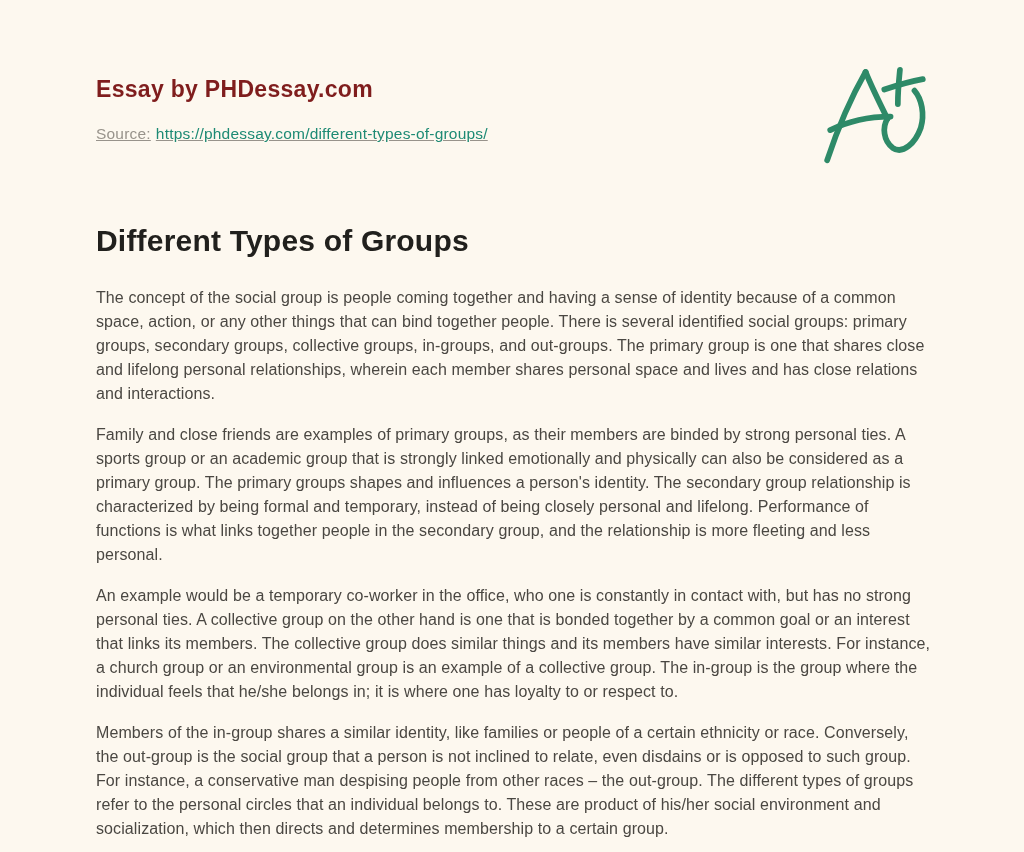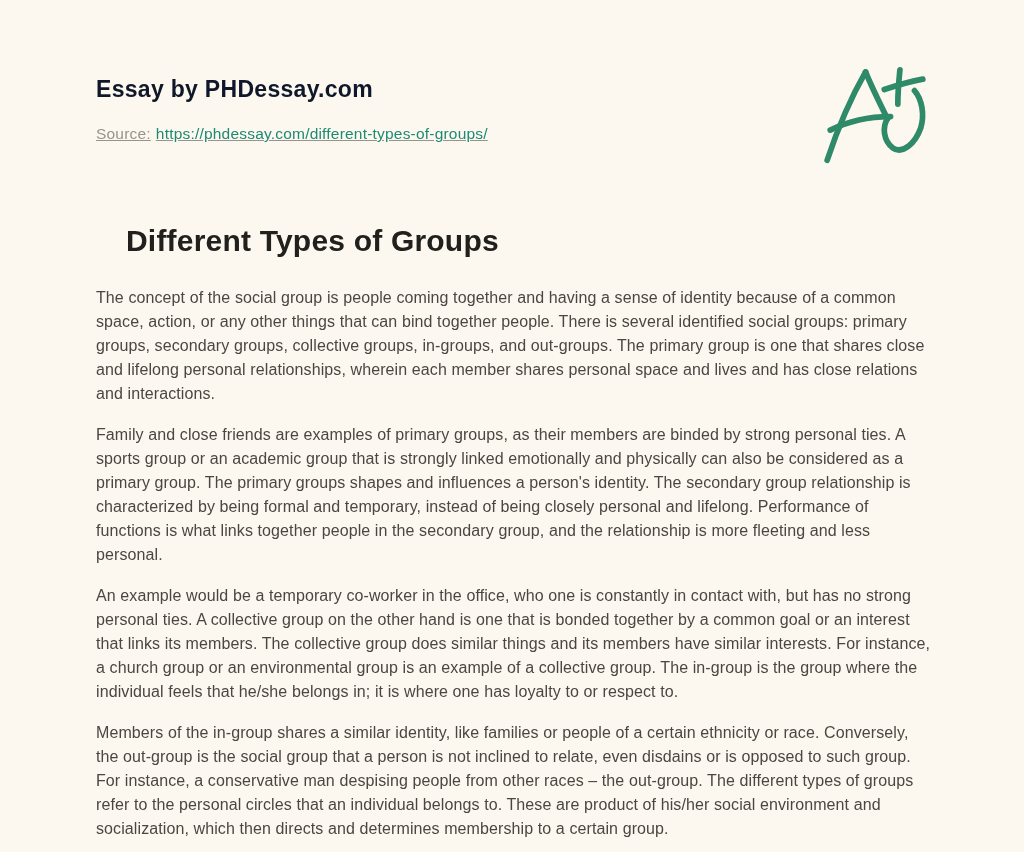--- a/index.html
+++ b/index.html
@@ -18,21 +18,21 @@
     overflow: hidden;
   }
 
   .site-title {
     position: absolute;
     left: 96px;
     top: 76px;
     font-size: 23px;
     font-weight: 700;
     letter-spacing: 0.3px;
-    color: #0f172a;
+    color: #7f1d1d;
   }
 
   .source-row {
     position: absolute;
     left: 96px;
     top: 125px;
     font-size: 15.5px;
     letter-spacing: 0.2px;
     color: #98938b;
     white-space: nowrap;
@@ -55,21 +55,20 @@
   .logo svg { width: 100%; height: 100%; display: block; }
 
   .essay-title {
     position: absolute;
     left: 96px;
     top: 224px;
     font-size: 30px;
     font-weight: 700;
     letter-spacing: 0.2px;
     color: #21201d;
-    margin-left: 30px;
   }
 
   .essay-body {
     position: absolute;
     left: 96px;
     top: 286px;
     width: 838px;
     font-size: 16px;
     line-height: 24px;
     letter-spacing: 0.1px;

